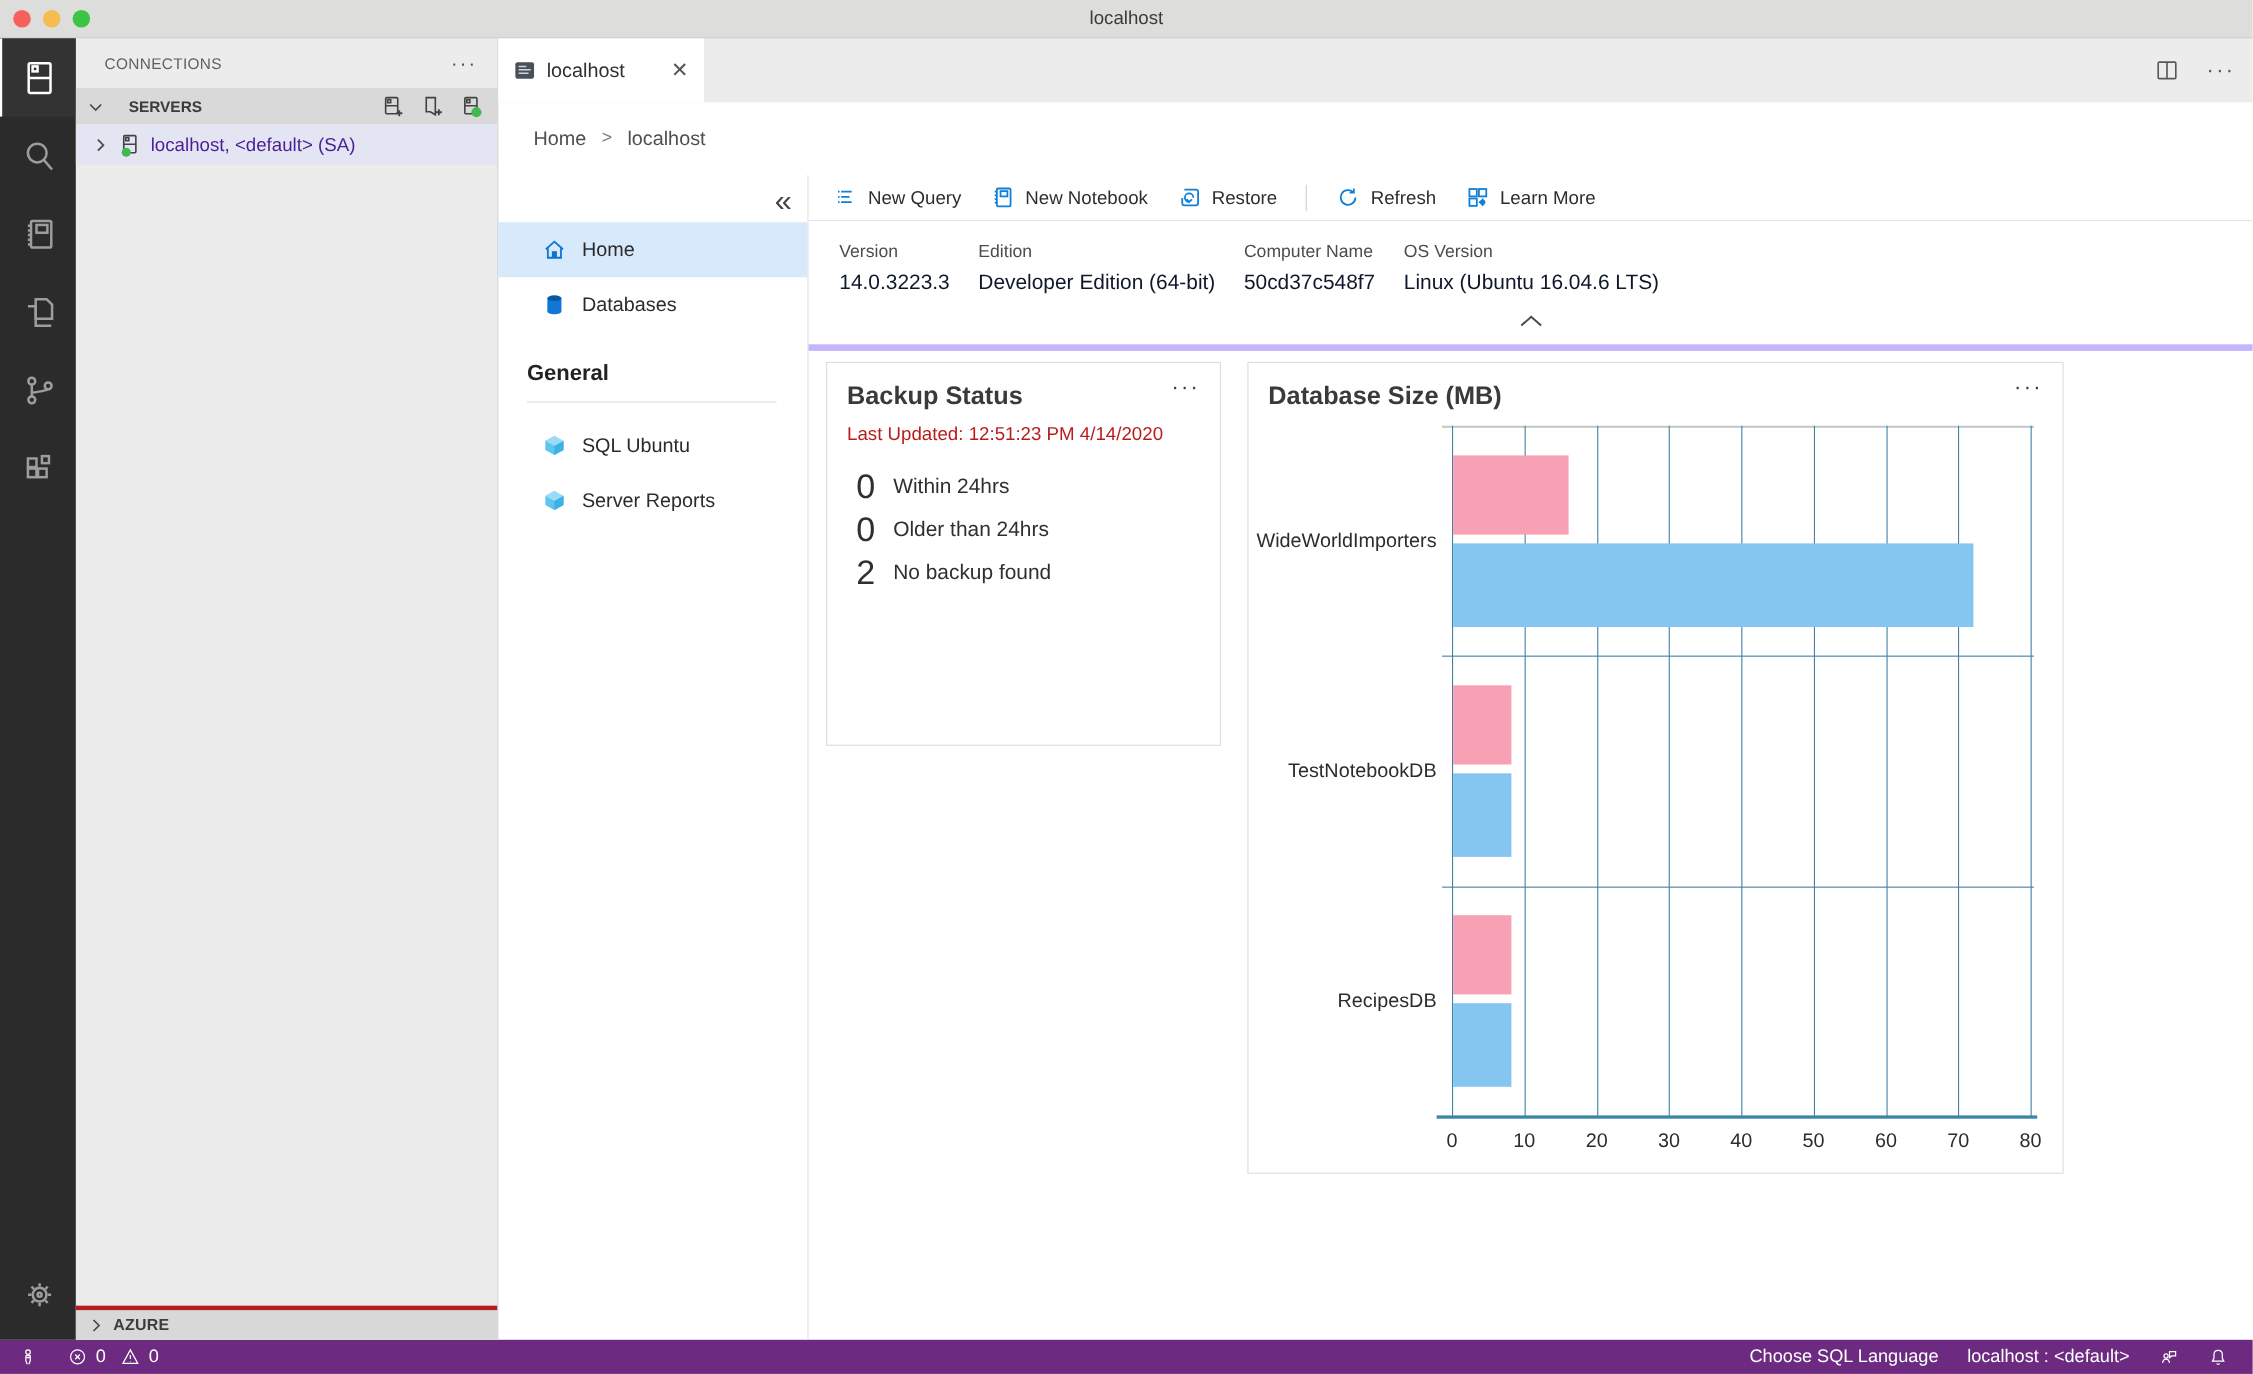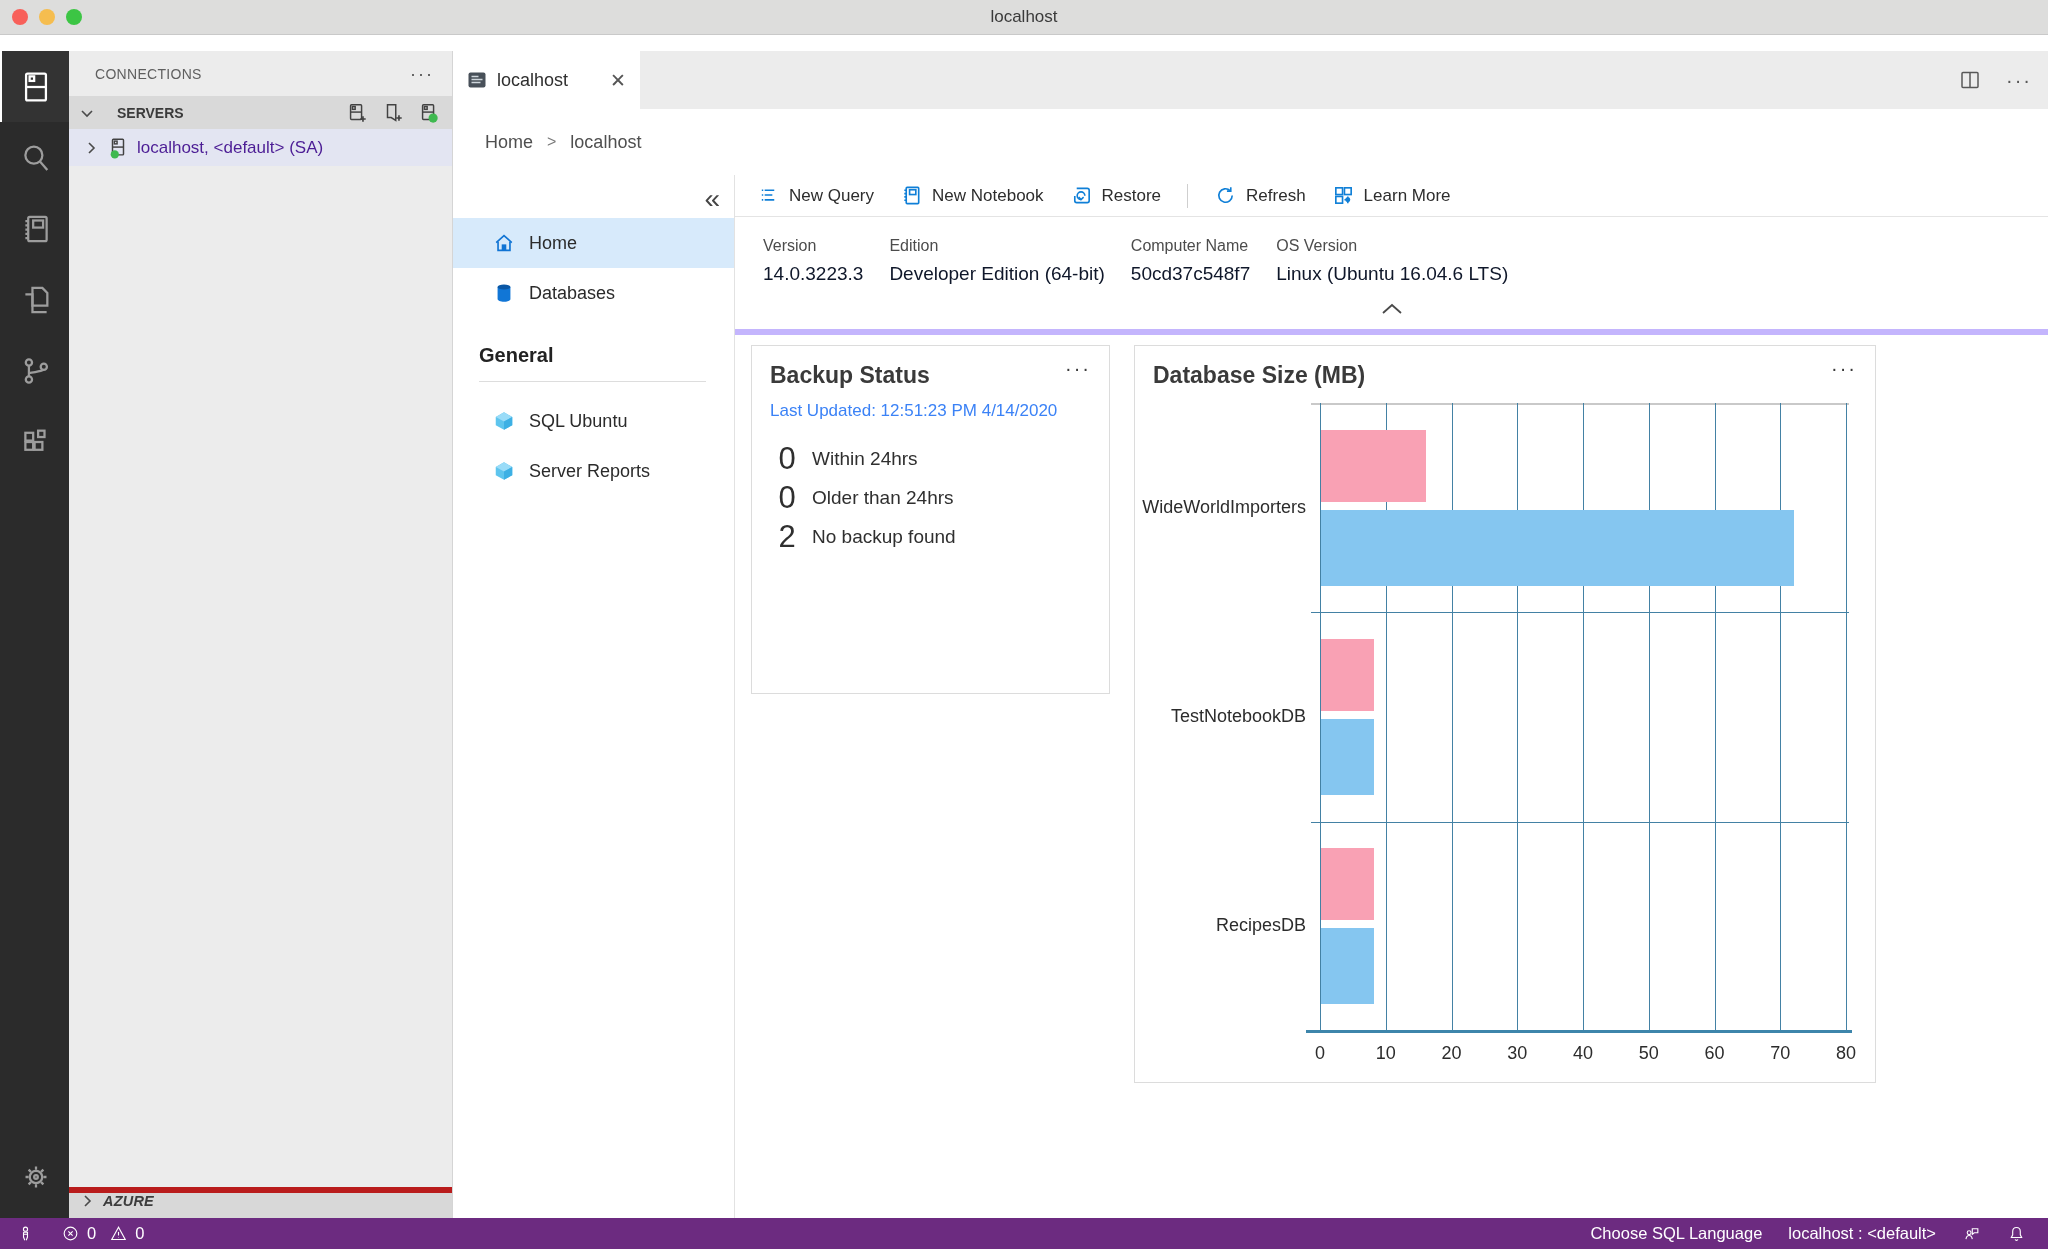--- a/index.html
+++ b/index.html
@@ -13,21 +13,21 @@
 
   
   .titlebar { height: 35px; background: #dddddc; border-bottom: 1px solid #c9c9c9;
     position: relative; display: flex; align-items: center; justify-content: center; flex: 0 0 35px; }
   .traffic { position: absolute; left: 12px; top: 0; height: 100%; display: flex; align-items: center; gap: 11px; }
   .tl { width: 16px; height: 16px; border-radius: 50%; display: inline-block; }
   .tl.red { background: #f8605a; } .tl.yellow { background: #f5bd4f; } .tl.green { background: #3cc544; }
   .win-title { font-size: 17px; color: #3a3a3a; }
 
   
-  .shell { flex: 1; display: flex; min-height: 0; margin-top: 16px; }
+  .shell { flex: 1; display: flex; min-height: 0; }
 
   
   .activitybar { width: 69px; background: #2b2b2b; display: flex; flex-direction: column;
     align-items: stretch; flex: 0 0 69px; position: relative; }
   .ab-item { height: 71px; display: flex; align-items: center; justify-content: center; cursor: pointer;
     border-left: 2px solid transparent; }
   .ab-item.active { border-left: 2px solid #ffffff; background: #333333; }
   .ab-item svg { width: 34px; height: 34px; stroke: #9d9d9d; fill: none; stroke-width: 1.6; }
   .ab-item.active svg { stroke: #ffffff; }
   .ab-bottom { position: absolute; bottom: 6px; left: 0; width: 100%; }
@@ -40,22 +40,22 @@
   .dots { color: #4f4f4f; font-size: 18px; letter-spacing: 2px; cursor: pointer; line-height: 10px; }
   .servers-head { height: 33px; background: #d9d9d9; display: flex; align-items: center;
     padding: 0 12px 0 10px; gap: 22px; }
   .servers-head .lbl { font-size: 14px; font-weight: bold; color: #3b3b3b; flex: 1; }
   .tree-actions { display: flex; gap: 14px; align-items: center; }
   .tree-actions svg { width: 22px; height: 22px; cursor: pointer; }
   .chev { width: 16px; height: 16px; stroke: #4a4a4a; fill: none; stroke-width: 1.6; }
   .tree-item { height: 37px; background: #e3e5f2; display: flex; align-items: center; padding: 0 8px 0 14px; gap: 8px; cursor: pointer; }
   .tree-item .lbl { font-size: 17px; color: #4c1d95; }
   .side-bottom { position: absolute; bottom: 0; left: 0; width: 100%; }
-  .side-section { height: 31px; background: #d8d8d8; border-top: 6px solid #b91c1c;
-    display: flex; padding: 0 10px; gap: 8px; cursor: pointer; font-style: italic; }
+  .side-section { height: 31px; background: #d8d8d8; border-top: 4px solid #b91c1c;
+    display: flex; align-items: center; padding: 0 10px; gap: 8px; cursor: pointer; }
   .side-section .lbl { font-size: 14.5px; font-weight: bold; color: #3c3c3c; letter-spacing: 0.2px; }
 
   
   .editor { flex: 1; display: flex; flex-direction: column; background: #ffffff; min-width: 0; }
   .tabbar { height: 58px; background: #ececec; display: flex; align-items: stretch; flex: 0 0 58px; position: relative; }
   .tab { width: 187px; background: #ffffff; display: flex; align-items: center; gap: 10px; padding: 0 14px; cursor: pointer; }
   .tab .lbl { font-size: 18px; color: #2f2f2f; flex: 1; }
   .tab .close { font-size: 19px; color: #555; cursor: pointer; }
   .tab-actions { position: absolute; right: 16px; top: 0; height: 100%; display: flex; align-items: center; gap: 24px; }
   .tab-actions svg { width: 24px; height: 24px; stroke: #585858; fill: none; stroke-width: 1.5; cursor: pointer; }
@@ -89,21 +89,21 @@
   .chev-up { position: absolute; left: 50%; bottom: 8px; transform: translateX(-50%); cursor: pointer; }
   .chev-up svg { width: 26px; height: 16px; stroke: #4a4a4a; fill: none; stroke-width: 1.8; }
 
   .widgets { flex: 1; display: flex; gap: 24px; padding: 10px 0 0 16px; align-items: flex-start; }
   .widget { background: #ffffff; border: 1px solid #dcdcdc; position: relative; }
   .widget-head { display: flex; align-items: flex-start; justify-content: space-between; padding: 16px 18px 0 18px; }
   .widget-title { font-size: 23px; font-weight: bold; color: #3a3a3a; }
   .widget-dots { font-size: 20px; letter-spacing: 2px; color: #3a3a3a; cursor: pointer; line-height: 12px; }
 
   .widget.backup { width: 359px; height: 349px; }
-  .last-upd { font-size: 17px; color: #3b82f6; padding: 12px 18px 0 18px; }
+  .last-upd { font-size: 17px; color: #b91c1c; padding: 12px 18px 0 18px; }
   .backup-rows { padding: 20px 18px 0 24px; display: flex; flex-direction: column; gap: 3px; }
   .backup-row { display: flex; align-items: center; gap: 14px; }
   .backup-count { font-size: 31px; color: #2f2f2f; width: 22px; text-align: center; }
   .backup-label { font-size: 19px; color: #2f2f2f; }
 
   .widget.dbsize { width: 742px; height: 738px; }
   .chart-wrap { position: absolute; left: 185px; top: 57px; width: 526px; height: 628px; }
   .topline { position: absolute; left: -9px; top: 0; width: 538px; height: 0; border-top: 2px solid #c9c9c9; }
   .grid-v { position: absolute; top: 0; width: 0; height: 628px; border-left: 1px solid #4381a4; }
   .cat-sep { position: absolute; left: -9px; width: 538px; height: 0; border-top: 1px solid #4381a4; }

